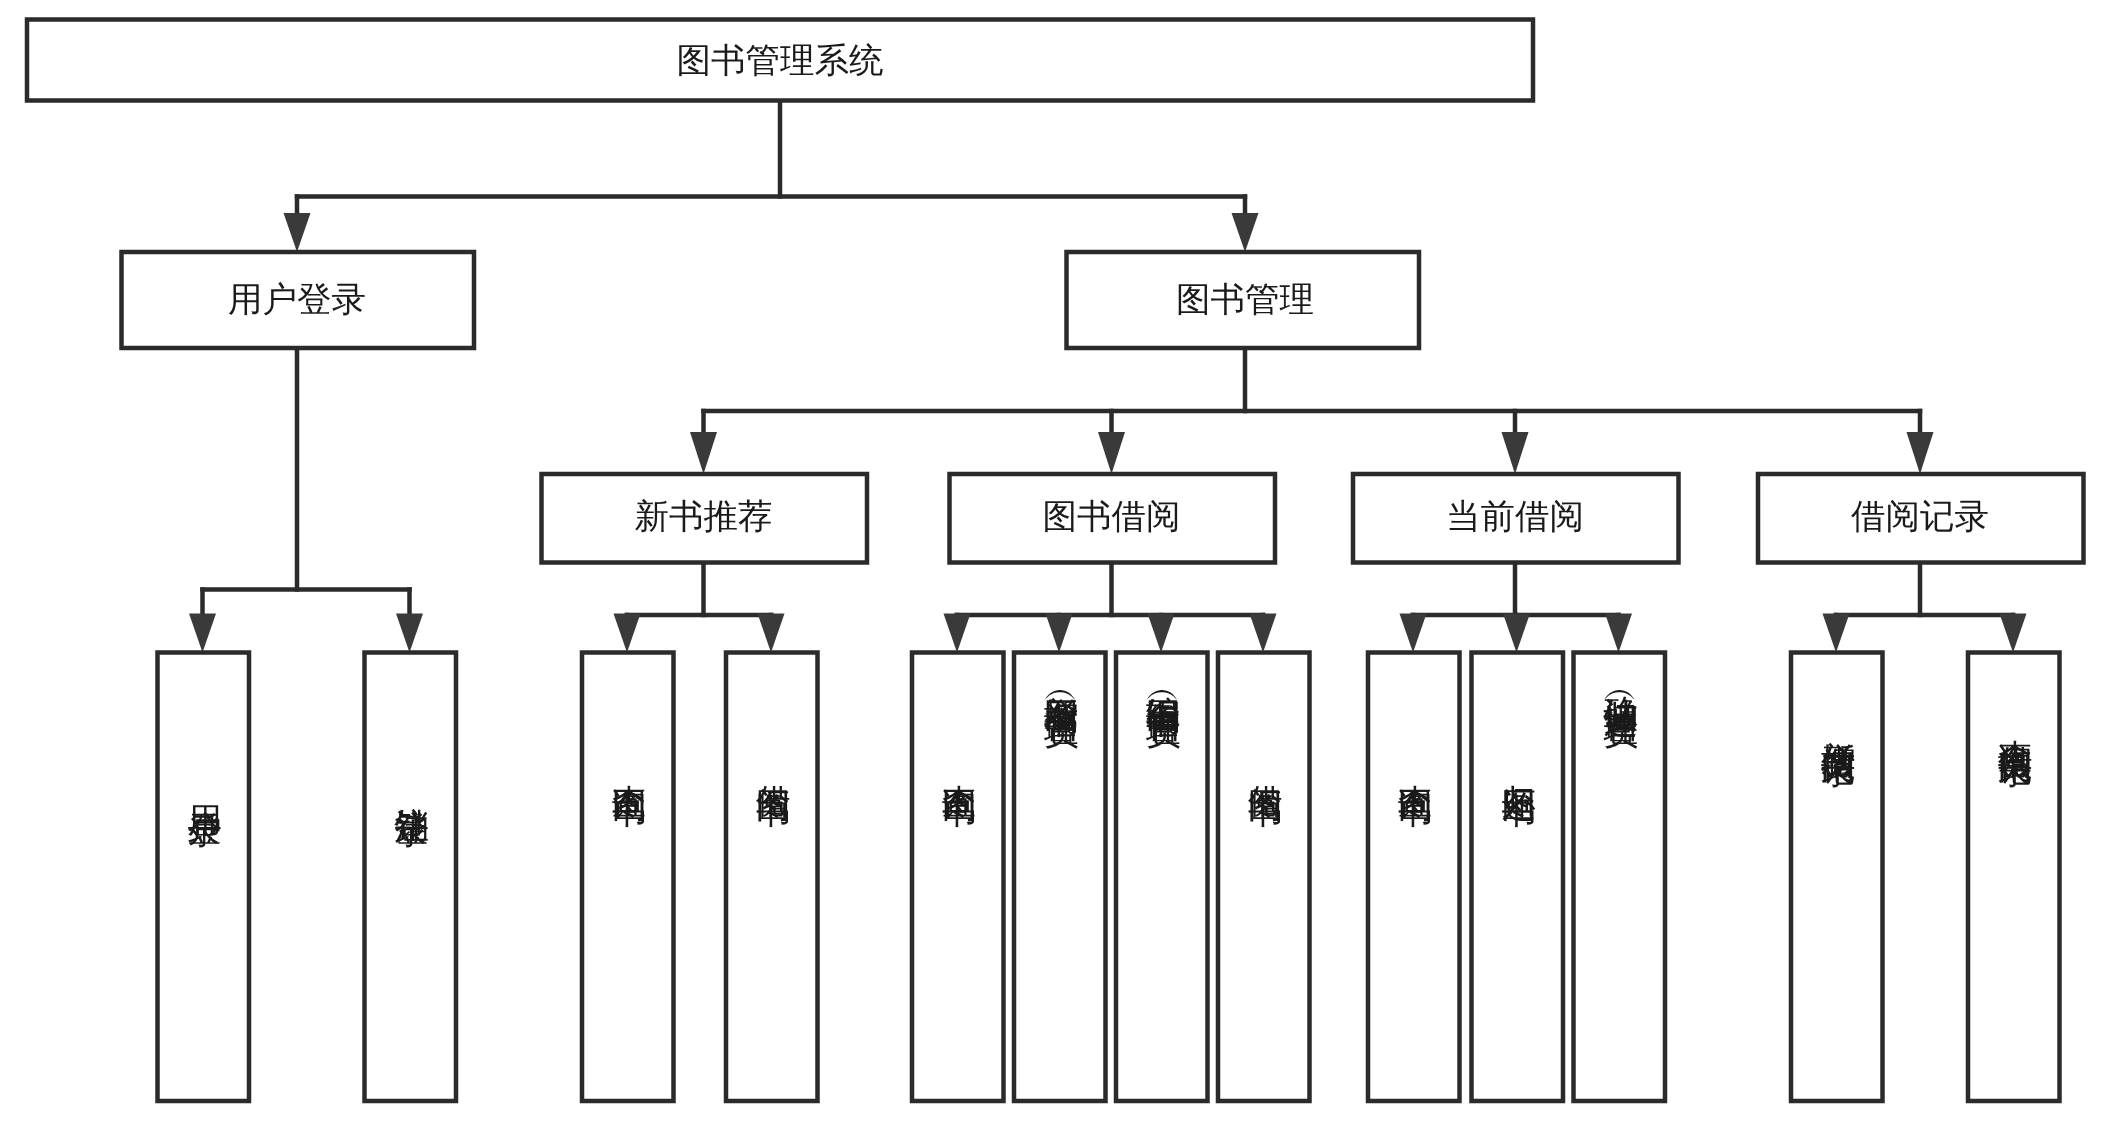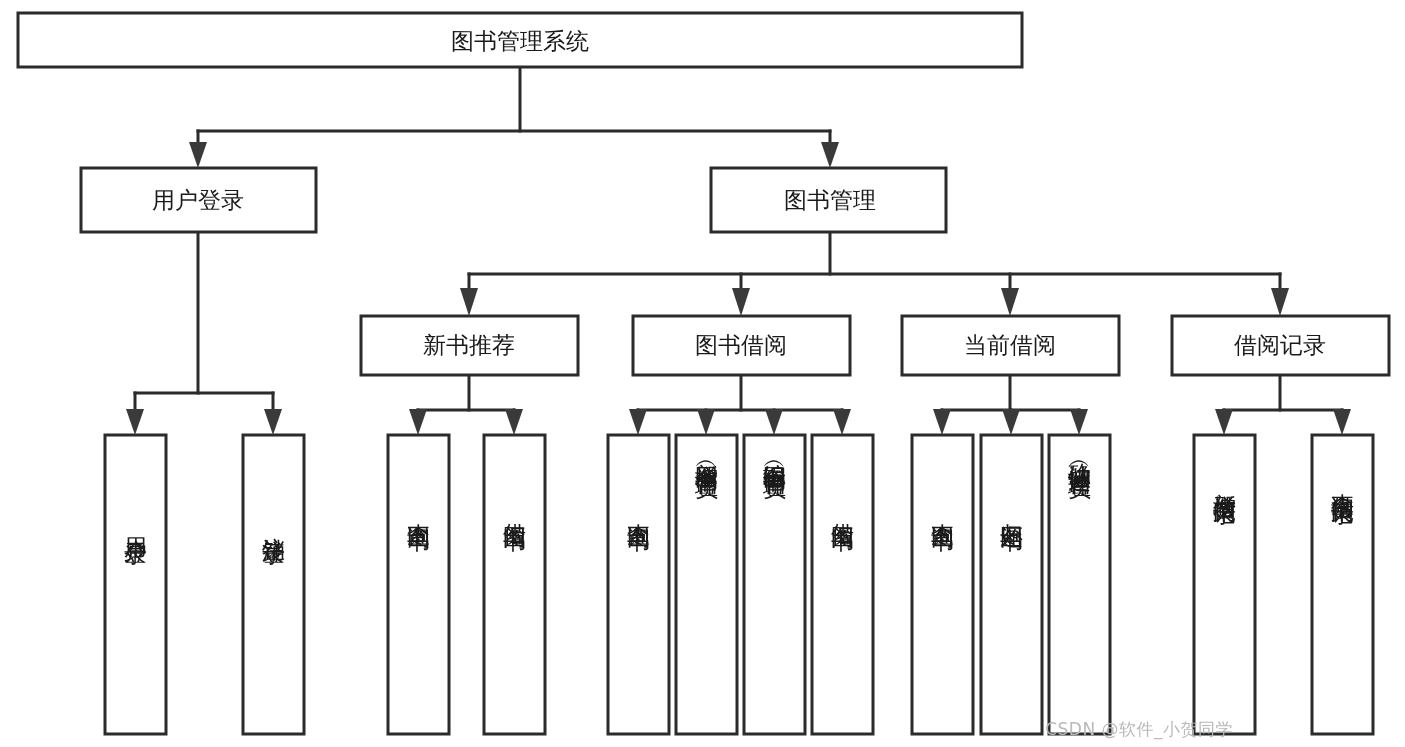--- a/index.html
+++ b/index.html
@@ -234,14 +234,13 @@
     <span class="node-label-v" style="margin-top:10px;">确认归还（管理员）</span>
   </div>
 
   <div class="leaf-label-wrap" style="left:1194px; top:435px; width:61px; height:299px;">
     <span class="node-label-v" style="margin-top:40px;">新增借阅记录</span>
   </div>
   <div class="leaf-label-wrap" style="left:1312px; top:435px; width:61px; height:299px;">
     <span class="node-label-v" style="margin-top:40px;">查询借阅记录</span>
   </div>
 
-  <div class="watermark">CSDN @软件_小贺同学</div>
 </div>
 
 </body></html>

